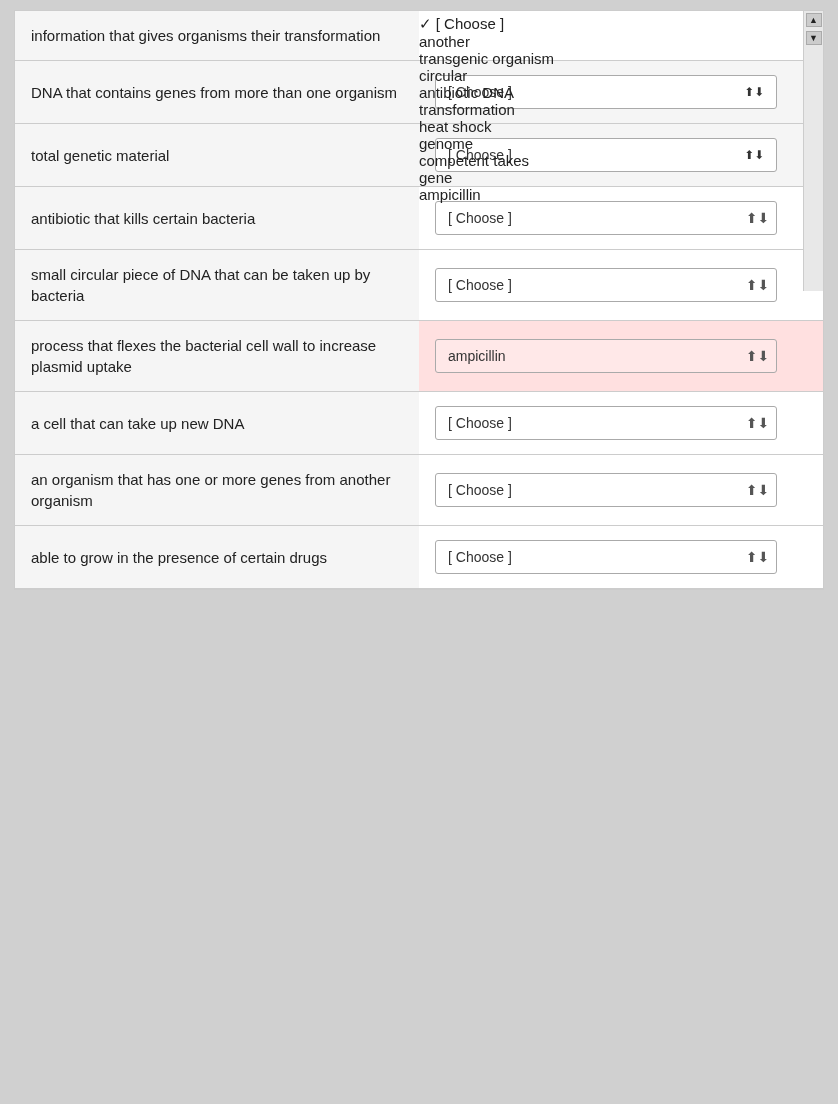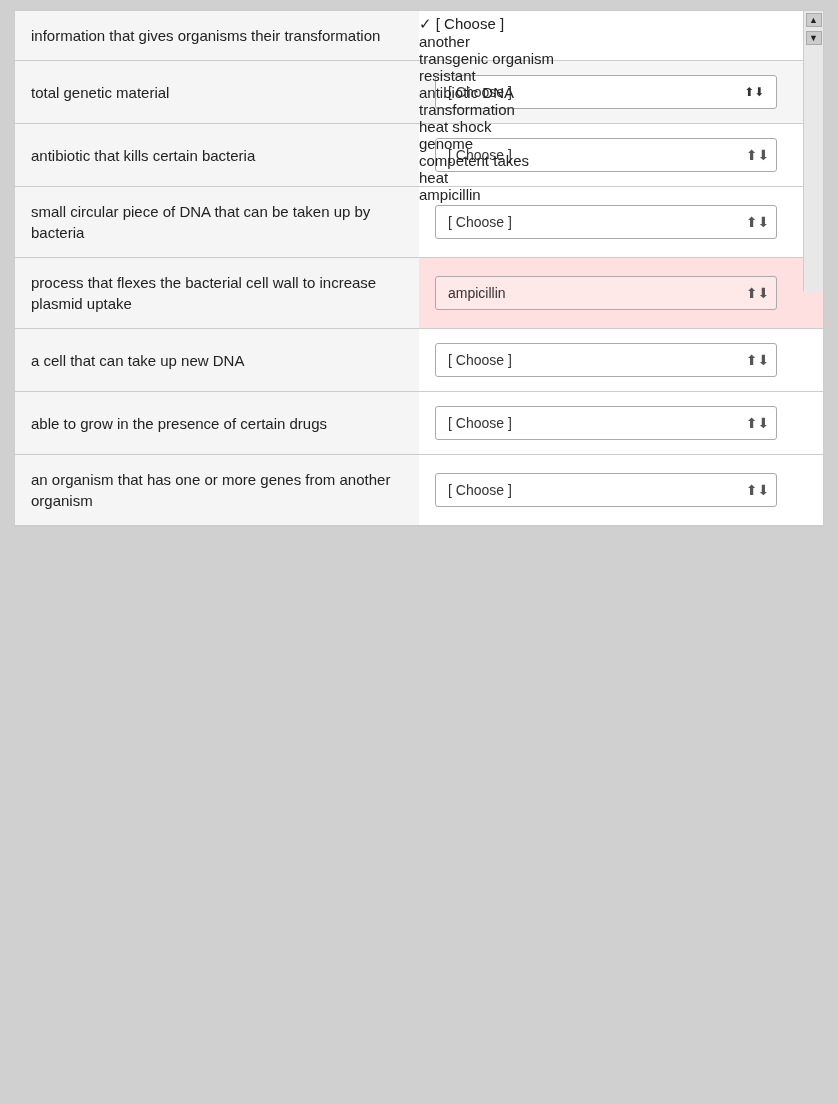--- a/index.html
+++ b/index.html
@@ -133,39 +133,51 @@
       <tr style="position:relative;">
         <td class="question-cell">
           <span>information that gives organisms their transformation</span>
         </td>
         <td class="answer-cell first-answer-cell" style="padding:0; vertical-align:top; position:relative;margin-left:44px;">
           <div style="display:flex; position:absolute; top:0; left:0; width:100%; z-index:10; min-height:280px;">
             <div class="open-dropdown-inner">
               <div class="dd-item chosen">✓ [ Choose ]</div>
               <div class="dd-item">another</div>
               <div class="dd-item">transgenic organism</div>
-              <div class="dd-item">resistant</div>
+              <div class="dd-item">circular</div>
               <div class="dd-item">antibiotic DNA</div>
               <div class="dd-item">transformation</div>
               <div class="dd-item">heat shock</div>
               <div class="dd-item">genome</div>
               <div class="dd-item">competent takes</div>
-              <div class="dd-item">heat</div>
+              <div class="dd-item">gene</div>
               <div class="dd-item">ampicillin</div>
             </div>
             <div class="scroll-indicator">
               <div class="scroll-btn">▲</div>
               <div class="scroll-btn">▼</div>
             </div>
           </div>
 
           <div style="height: 40px;"></div>
         </td>
       </tr>
 
+      <tr style="background:#f5f5f5;">
+        <td class="question-cell">
+          <span>DNA that contains genes from more than one organism</span>
+        </td>
+        <td class="answer-cell" style="background:#f5f5f5;">
+
+          <div style="display:flex; align-items:center; justify-content:space-between; border:1px solid #aaa; padding:8px 12px; font-size:14px; color:#333; background:#fff; border-radius:3px; width:92%;">
+            <span>[ Choose ]</span>
+            <span style="font-size:12px;">⬆⬇</span>
+          </div>
+        </td>
+      </tr>
 
       <tr style="background:#7f1d1d;">
         <td class="question-cell">
           <span>total genetic material</span>
         </td>
         <td class="answer-cell" style="background:#f5f5f5;">
           <div style="display:flex; align-items:center; justify-content:space-between; border:1px solid #aaa; padding:8px 12px; font-size:14px; color:#333; background:#fff; border-radius:3px; width:92%;">
             <span>[ Choose ]</span>
             <span style="font-size:12px;">⬆⬇</span>
           </div>
@@ -264,45 +276,45 @@
               <option>gene</option>
               <option>ampicillin</option>
             </select>
             <span class="select-arrow">⬆⬇</span>
           </div>
         </td>
       </tr>
 
       <tr>
         <td class="question-cell">
+          <span>an organism that has one or more genes from another organism</span>
+        </td>
+        <td class="answer-cell">
+          <div class="select-wrapper">
+            <select>
+              <option>[ Choose ]</option>
+              <option>plasmid</option>
+              <option>transgenic organism</option>
+              <option>resistant</option>
+              <option>recombinant DNA</option>
+              <option>transformation</option>
+              <option>heat shock</option>
+              <option>genome</option>
+              <option>competent cell</option>
+              <option>gene</option>
+              <option>ampicillin</option>
+            </select>
+            <span class="select-arrow">⬆⬇</span>
+          </div>
+        </td>
+      </tr>
+
+      <tr>
+        <td class="question-cell">
           <span>able to grow in the presence of certain drugs</span>
-        </td>
-        <td class="answer-cell">
-          <div class="select-wrapper">
-            <select>
-              <option>[ Choose ]</option>
-              <option>plasmid</option>
-              <option>transgenic organism</option>
-              <option>resistant</option>
-              <option>recombinant DNA</option>
-              <option>transformation</option>
-              <option>heat shock</option>
-              <option>genome</option>
-              <option>competent cell</option>
-              <option>gene</option>
-              <option>ampicillin</option>
-            </select>
-            <span class="select-arrow">⬆⬇</span>
-          </div>
-        </td>
-      </tr>
-
-      <tr>
-        <td class="question-cell">
-          <span>an organism that has one or more genes from another organism</span>
         </td>
         <td class="answer-cell">
           <div class="select-wrapper">
             <select>
               <option>[ Choose ]</option>
               <option>plasmid</option>
               <option>transgenic organism</option>
               <option>resistant</option>
               <option>recombinant DNA</option>
               <option>transformation</option>

